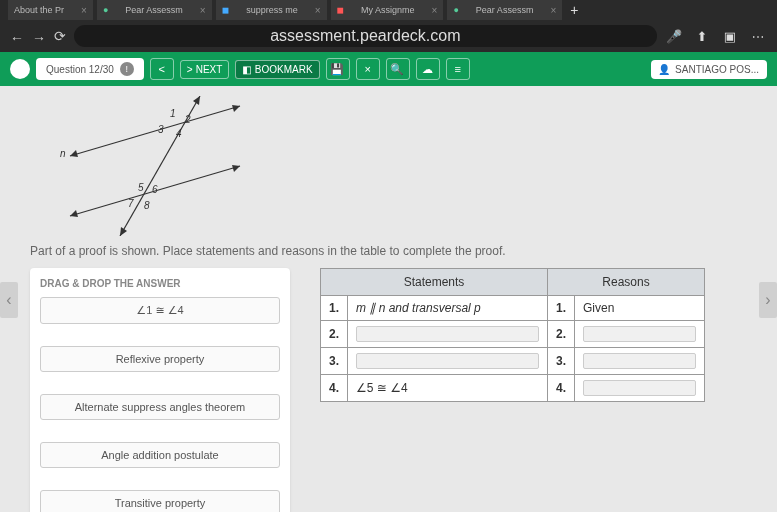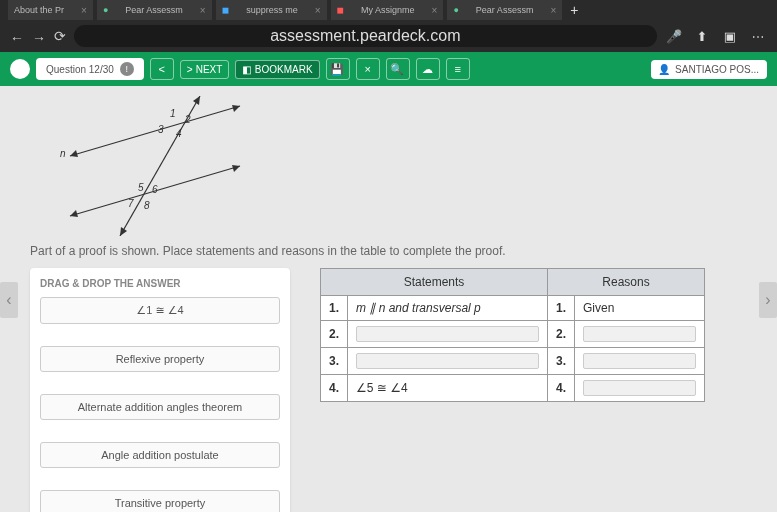--- a/index.html
+++ b/index.html
@@ -141,21 +141,21 @@
       <span class="dlabel" style="left:104px;top:104px">8</span>
     </div>
 
     <div class="prompt">Part of a proof is shown. Place statements and reasons in the table to complete the proof.</div>
 
     <div class="workarea">
       <div class="answers-panel">
         <div class="answers-title">DRAG &amp; DROP THE ANSWER</div>
         <div class="answer-item">∠1 ≅ ∠4</div>
         <div class="answer-item">Reflexive property</div>
-        <div class="answer-item">Alternate addition angles theorem</div>
+        <div class="answer-item">Alternate suppress angles theorem</div>
         <div class="answer-item">Angle addition postulate</div>
         <div class="answer-item">Transitive property</div>
 
       </div>
 
       <table class="proof-table">
         <tbody>
             <tr>
           <th colspan="2">Statements</th>
           <th colspan="2">Reasons</th>

